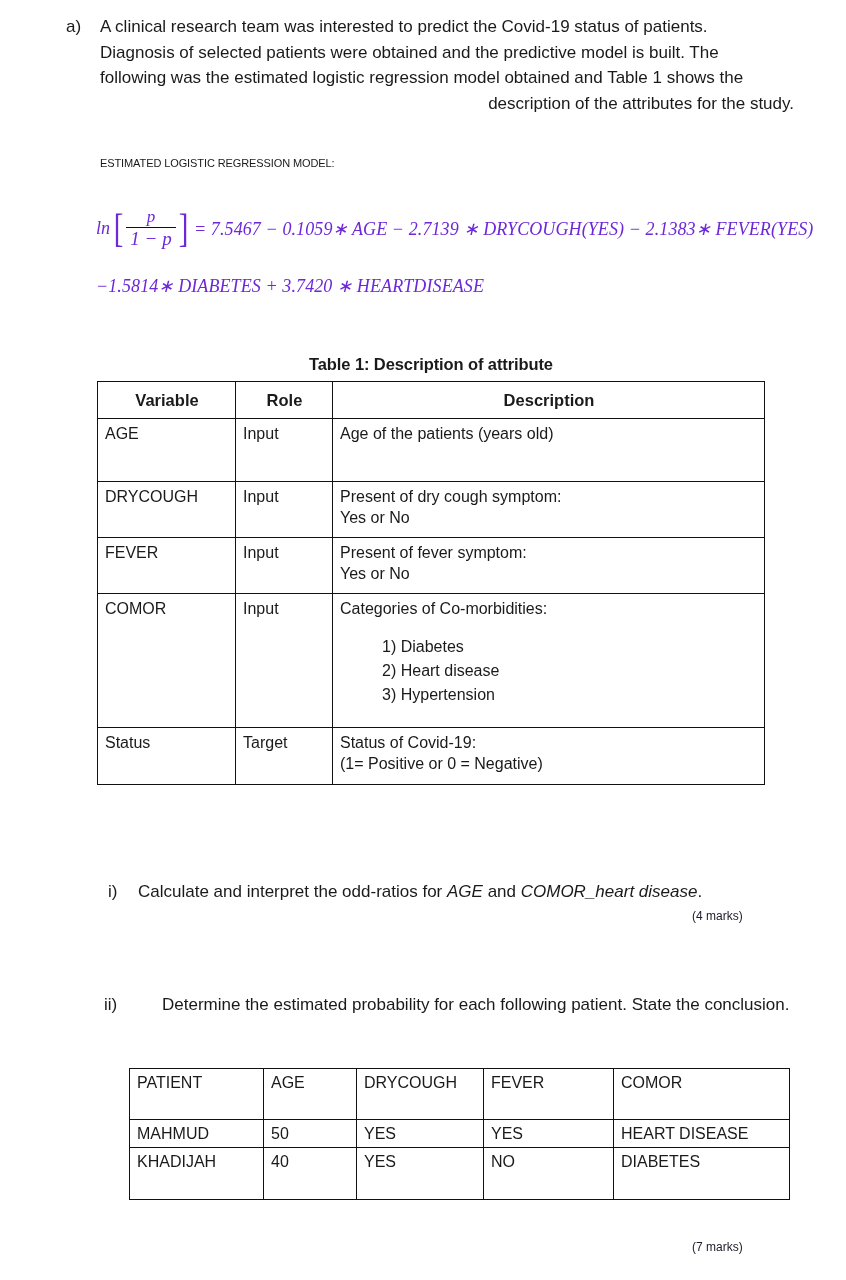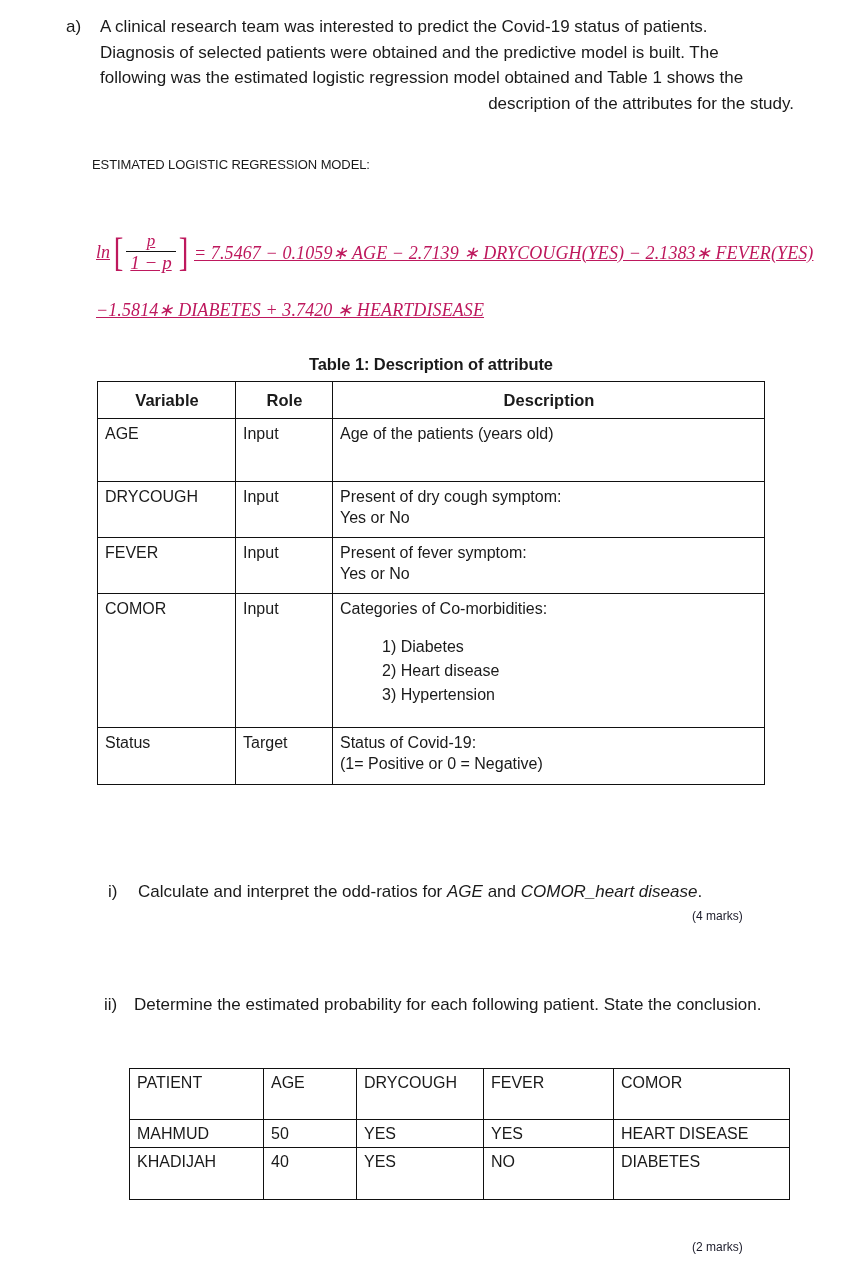--- a/index.html
+++ b/index.html
@@ -41,36 +41,35 @@
     font-size: 17px;
     line-height: 25.5px;
     text-align: justify;
     text-justify: inter-word;
   }
   .intro-body .lastline { text-align: right; }
 
   
   .model-heading {
     position: absolute;
-    left: 92px;
+    left: 100px;
     top: 157px;
-    font-size: 13px;
+    font-size: 11px;
     letter-spacing: -0.1px;
   }
 
   
   .equation {
     position: absolute;
     left: 96px;
-    top: 232px;
+    top: 208px;
     width: 740px;
     font-family: "Liberation Serif", serif;
     font-size: 18px;
-    color: #be185d;
-    text-decoration: underline;
+    color: #6d28d9;
   }
   .eq-line1 {
     display: flex;
     align-items: center;
     white-space: nowrap;
   }
   .eq-ln {
     font-style: italic;
     font-size: 18px;
     margin-right: 3px;
@@ -171,21 +170,21 @@
     top: 823px;
     font-size: 17px;
   }
   .q-row {
     position: absolute;
     display: flex;
     align-items: flex-start;
     font-size: 17px;
   }
   .q-i { left: 108px; top: 882px; width: 690px; }
-  .q-ii { left: 104px; top: 995px; width: 700px; }
+  .q-ii { left: 104px; top: 995px; width: 700px; gap: 28px; }
   .q-marker {
     flex: 0 0 30px;
     width: 30px;
   }
   .q-text { flex: 1; }
   .it { font-style: italic; }
 
   .marks {
     position: absolute;
     font-size: 12px;
@@ -353,15 +352,15 @@
       <tr class="r-last">
         <td>KHADIJAH</td>
         <td>40</td>
         <td>YES</td>
         <td>NO</td>
         <td>DIABETES</td>
       </tr>
     </tbody>
   </table>
 
-  <div class="marks marks-6">(2 marks)</div>
+  <div class="marks marks-6">(7 marks)</div>
 
 </div>
 
 </body></html>

